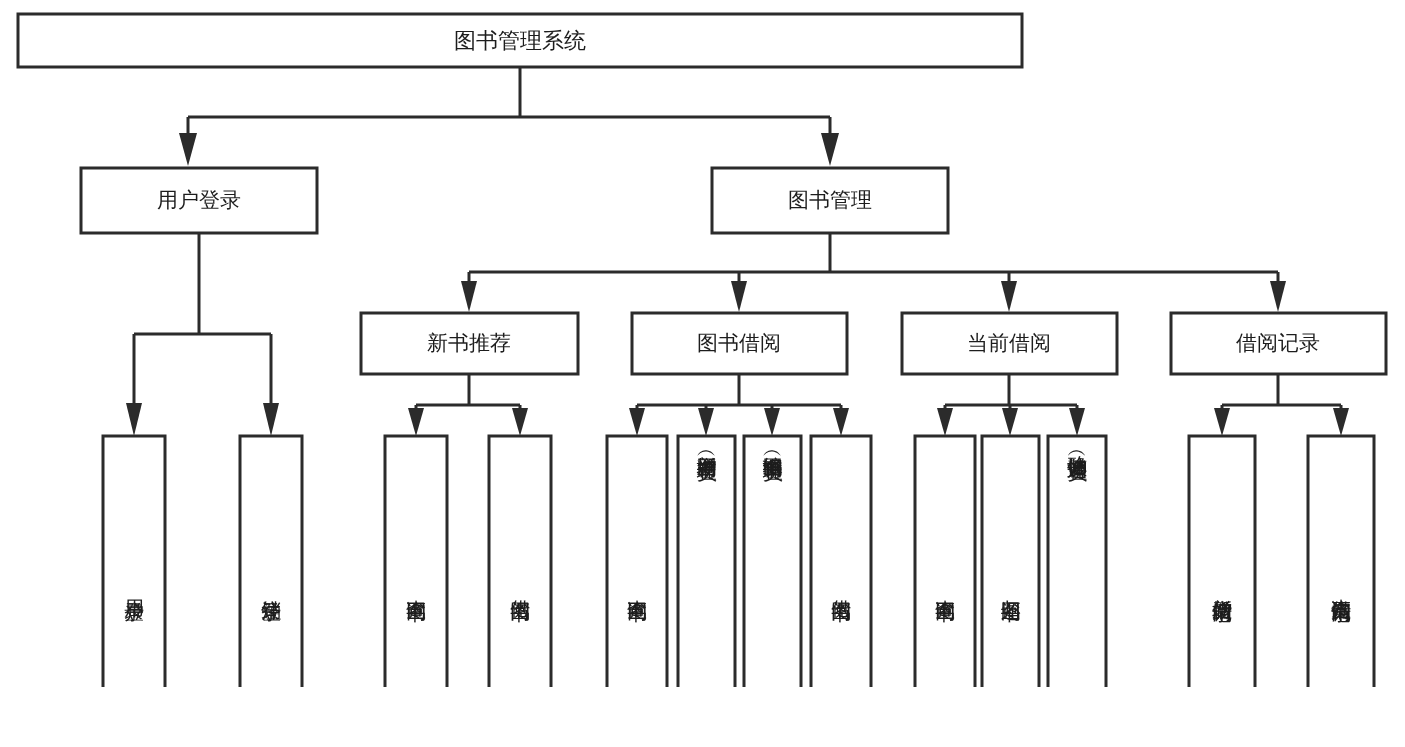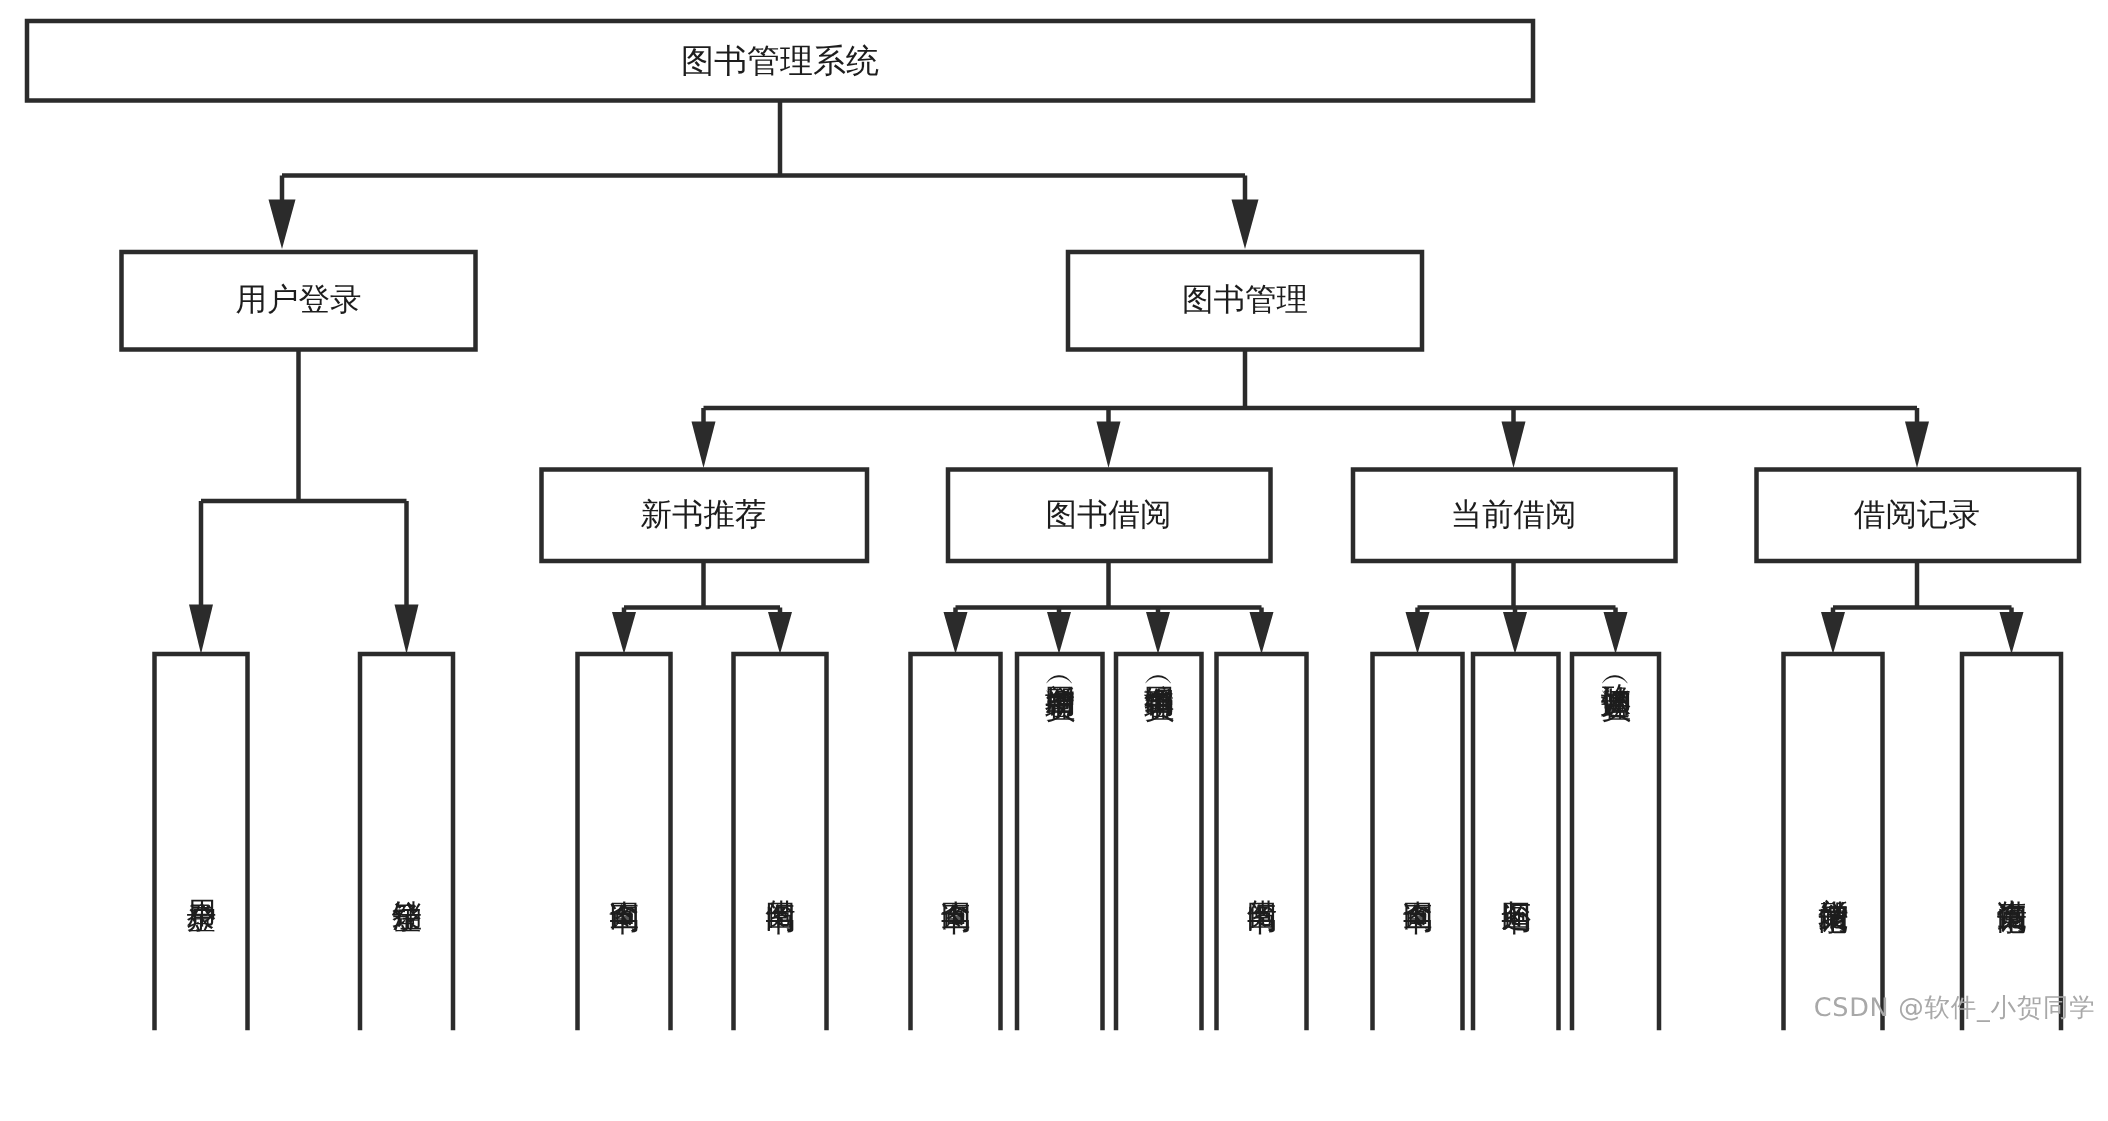--- a/index.html
+++ b/index.html
@@ -267,15 +267,14 @@
   </div>
 
   <div class="vlabel-wrap" style="left:1189px; top:436px; width:66px; height:299px;">
     <span class="vlabel-text">新增借阅记录</span>
   </div>
 
   <div class="vlabel-wrap" style="left:1308px; top:436px; width:66px; height:299px;">
     <span class="vlabel-text">查询借阅记录</span>
   </div>
 
-  <div class="watermark">CSDN @软件_小贺同学</div>
 
 </div>
 
 </body></html>

